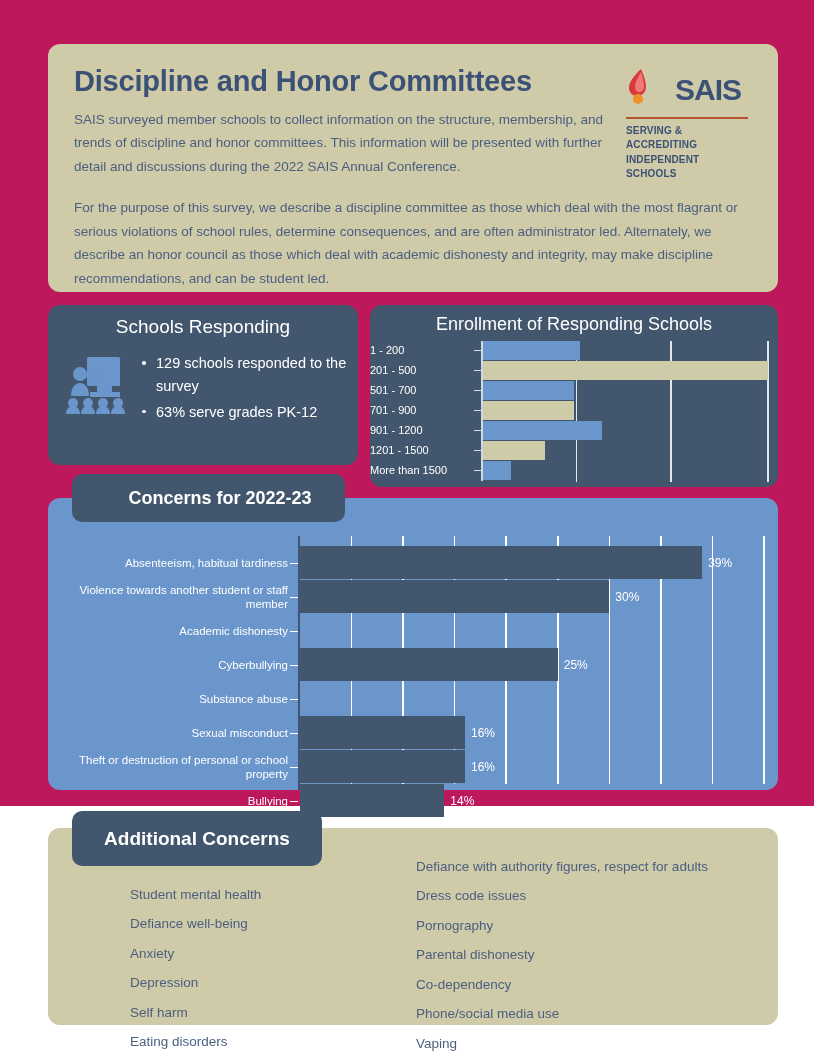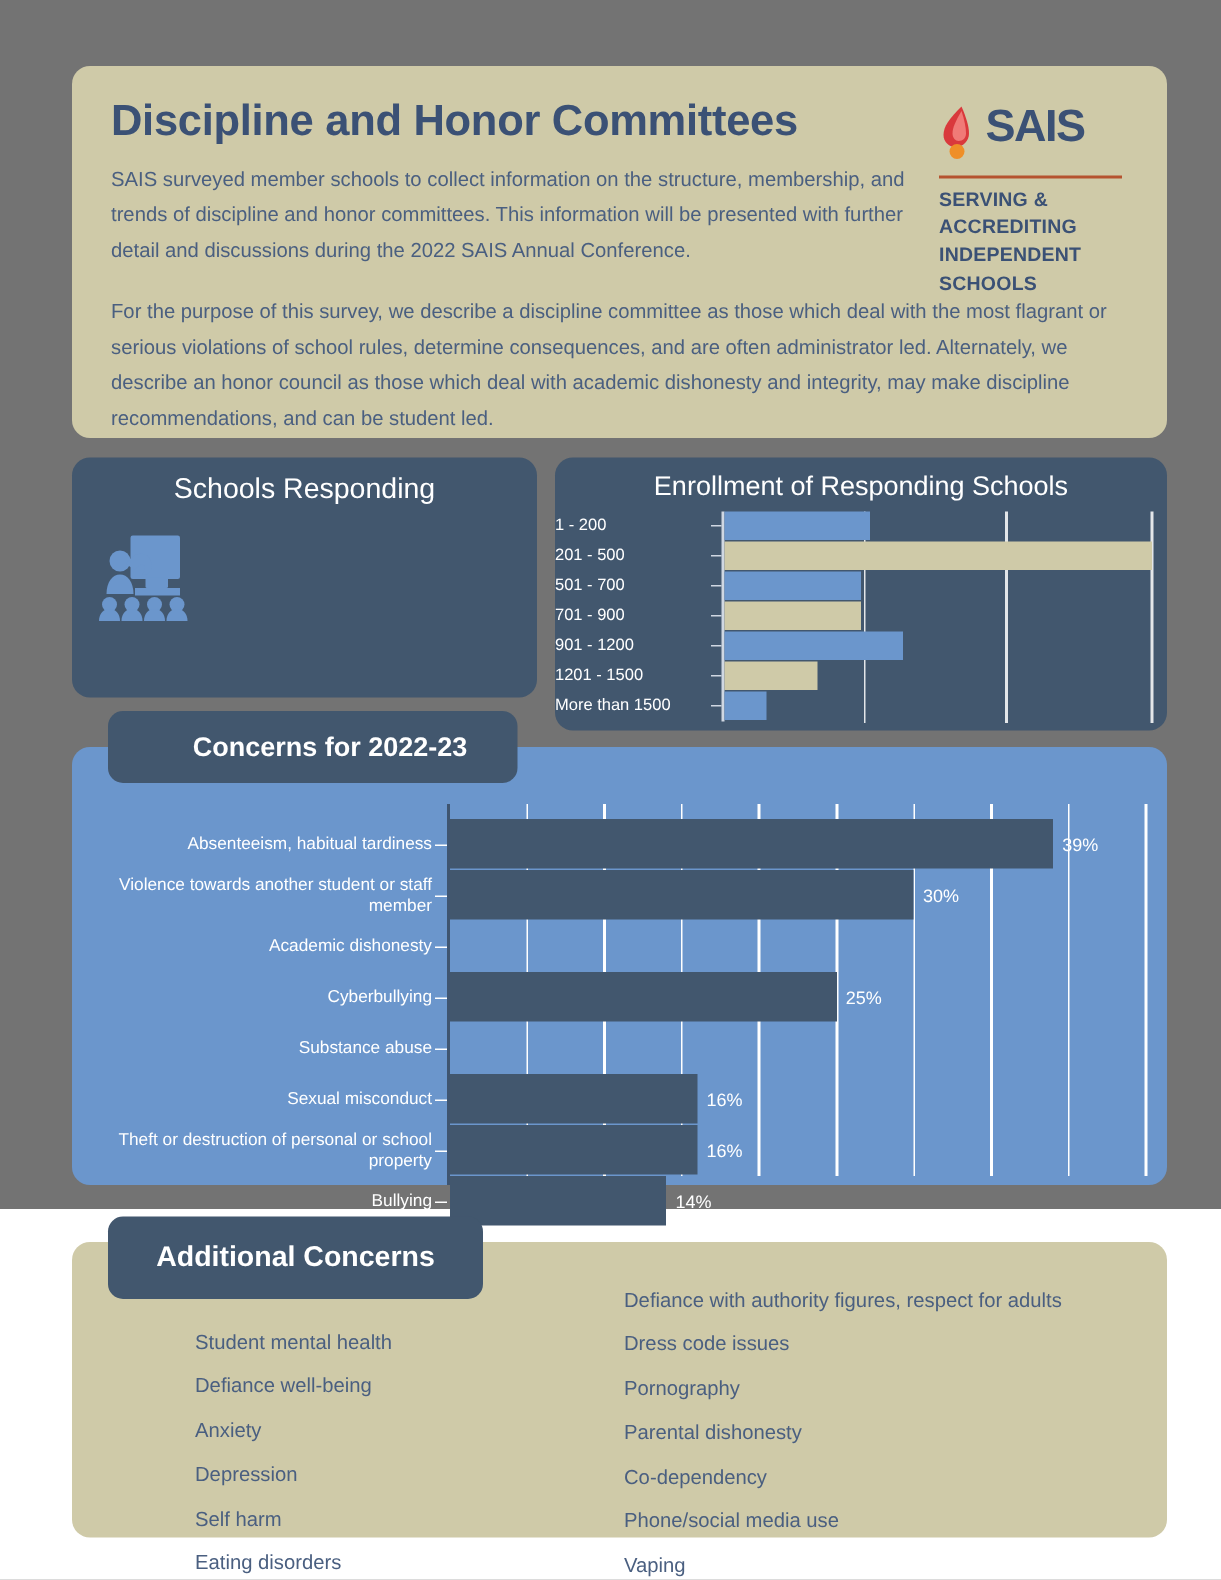--- a/index.html
+++ b/index.html
@@ -2,45 +2,45 @@
 <html><head>
 <meta charset="utf-8">
 <style>
   html,body{margin:0;padding:0;background:#ffffff;}
   body{
     width:814px;height:1053px;
     font-family:"Liberation Sans",sans-serif;
     -webkit-font-smoothing:antialiased;
     position:relative;overflow:hidden;
   }
-  .page{position:absolute;left:0;top:0;width:814px;height:806px;background:#737373;}
+  .page{position:absolute;left:0;top:0;width:814px;height:806px;background:#be185d;}
 
   
   .header-card{
     position:absolute;left:48px;top:44px;width:730px;height:248px;
     background:#cfcaa8;border-radius:12px;box-sizing:border-box;
     padding:22px 26px 0 26px;
   }
   .header-title{
     font-size:29px;font-weight:bold;color:#3b5175;letter-spacing:-.2px;
     margin:0 0 10px 0;line-height:1.1;
   }
   .header-p{
     font-size:13.5px;color:#4a5f80;line-height:1.74;margin:0;max-width:560px;
   }
   .header-p2{
     font-size:13.5px;color:#4a5f80;line-height:1.74;margin:18px 0 0 0;max-width:690px;
   }
 
   
   .logo{position:absolute;right:30px;top:26px;width:122px;}
-  .logo-row{display:flex;align-items:flex-start;gap:5px;height:40px;}
+  .logo-row{display:flex;align-items:center;gap:23px;height:40px;}
   .logo-word{font-size:30px;font-weight:bold;color:#3b5175;letter-spacing:-1px;line-height:1;}
   .logo-rule{height:1.5px;background:#b5532f;margin:7px 0 5px 0;width:100%;}
-  .logo-tag{font-size:13px;font-weight:bold;color:#3b5175;letter-spacing:.15px;line-height:1.45;}
+  .logo-tag{font-size:10px;font-weight:bold;color:#3b5175;letter-spacing:.15px;line-height:1.45;}
 
   
   .navy{background:#42576e;}
   .blue{background:#6b96cc;}
   .beige{background:#cfcaa8;}
 
   .schools-card{
     position:absolute;left:48px;top:305px;width:310px;height:160px;
     border-radius:12px;
   }
@@ -166,20 +166,24 @@
               <path d="M2 62 c0-5 3-8 7-8 c4 0 7 3 7 8 Z"></path>
             <circle cx="24" cy="51" r="5"></circle>
               <path d="M17 62 c0-5 3-8 7-8 c4 0 7 3 7 8 Z"></path>
             <circle cx="39" cy="51" r="5"></circle>
               <path d="M32 62 c0-5 3-8 7-8 c4 0 7 3 7 8 Z"></path>
             <circle cx="54" cy="51" r="5"></circle>
               <path d="M47 62 c0-5 3-8 7-8 c4 0 7 3 7 8 Z"></path>
           </g>
         </svg>
       </span>
+      <ul class="schools-list">
+        <li>129 schools responded to the survey</li>
+        <li>63% serve grades PK-12</li>
+      </ul>
     </div>
   </div>
 
   <div class="enroll-card navy">
     <div class="enroll-title">Enrollment of Responding Schools</div>
     <div class="ec-wrap">
       <div class="ec-axis"></div>
       <div class="ec-grid" id="ec-grid">
           <i style="left: calc(33% - 0.75px);"></i>
           <i style="left: calc(66% - 0.75px);"></i>

